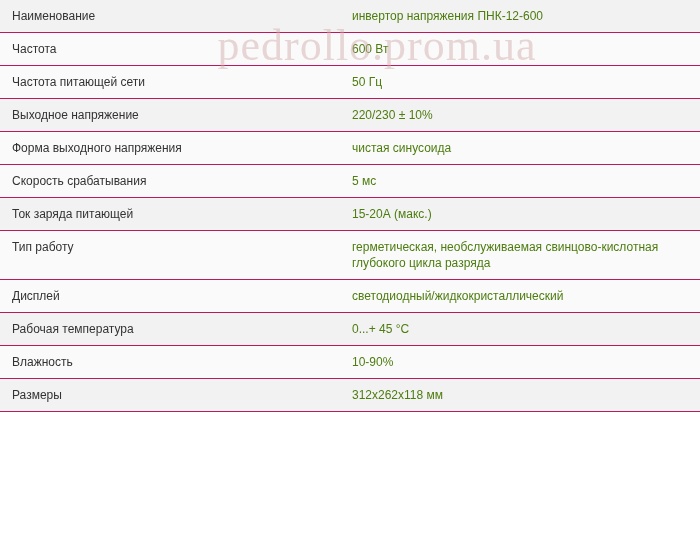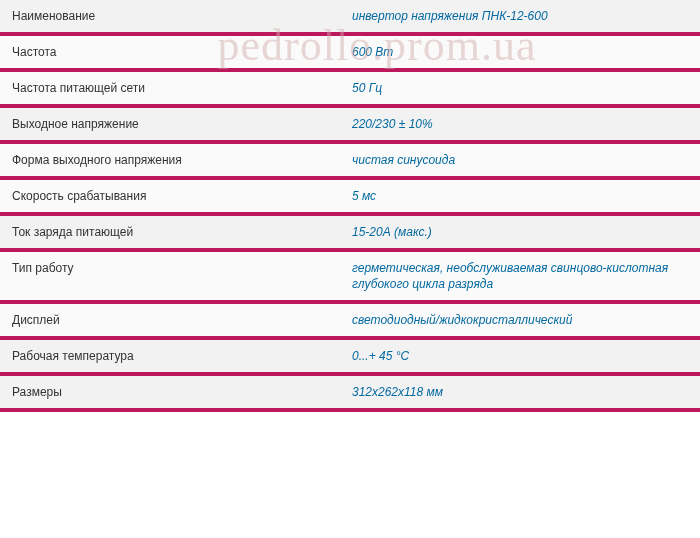--- a/index.html
+++ b/index.html
@@ -23,34 +23,33 @@
     position: relative;
     z-index: 2;
   }
   .spec-table col.c1 { width: 340px; }
   .spec-table col.c2 { width: 360px; }
   .spec-table td {
     padding: 8px 10px 8px 12px;
     vertical-align: top;
     line-height: 16px;
     font-size: 12px;
-    border-bottom: 4px solid #be185d;
+    border-bottom: 1px solid #be185d;
   }
   .spec-table tr.odd td {
     background: #f2f2f2;
   }
   .spec-table tr.even td {
     background: #fafafa;
   }
   .spec-table td.param {
     color: #333333;
   }
   .spec-table td.value {
-    color: #0369a1;
-    font-style: italic;
+    color: #4d7c0f;
   }
   .watermark {
     position: absolute;
     left: 16px;
     top: 0;
     width: 700px;
     height: 538px;
     z-index: 3;
     pointer-events: none;
     display: flex;
@@ -108,20 +107,24 @@
       <td class="value">герметическая, необслуживаемая свинцово-кислотная глубокого цикла разряда</td>
     </tr>
     <tr class="even">
       <td class="param">Дисплей</td>
       <td class="value">светодиодный/жидкокристаллический</td>
     </tr>
     <tr class="odd">
       <td class="param">Рабочая температура</td>
       <td class="value">0...+ 45 °С</td>
     </tr>
+    <tr class="even">
+      <td class="param">Влажность</td>
+      <td class="value">10-90%</td>
+    </tr>
     <tr class="odd">
       <td class="param">Размеры</td>
       <td class="value">312х262х118 мм</td>
     </tr>
 
   </tbody>
 </table>
 
 <div class="watermark">
   <span class="watermark-text">pedrollo.prom.ua</span>

